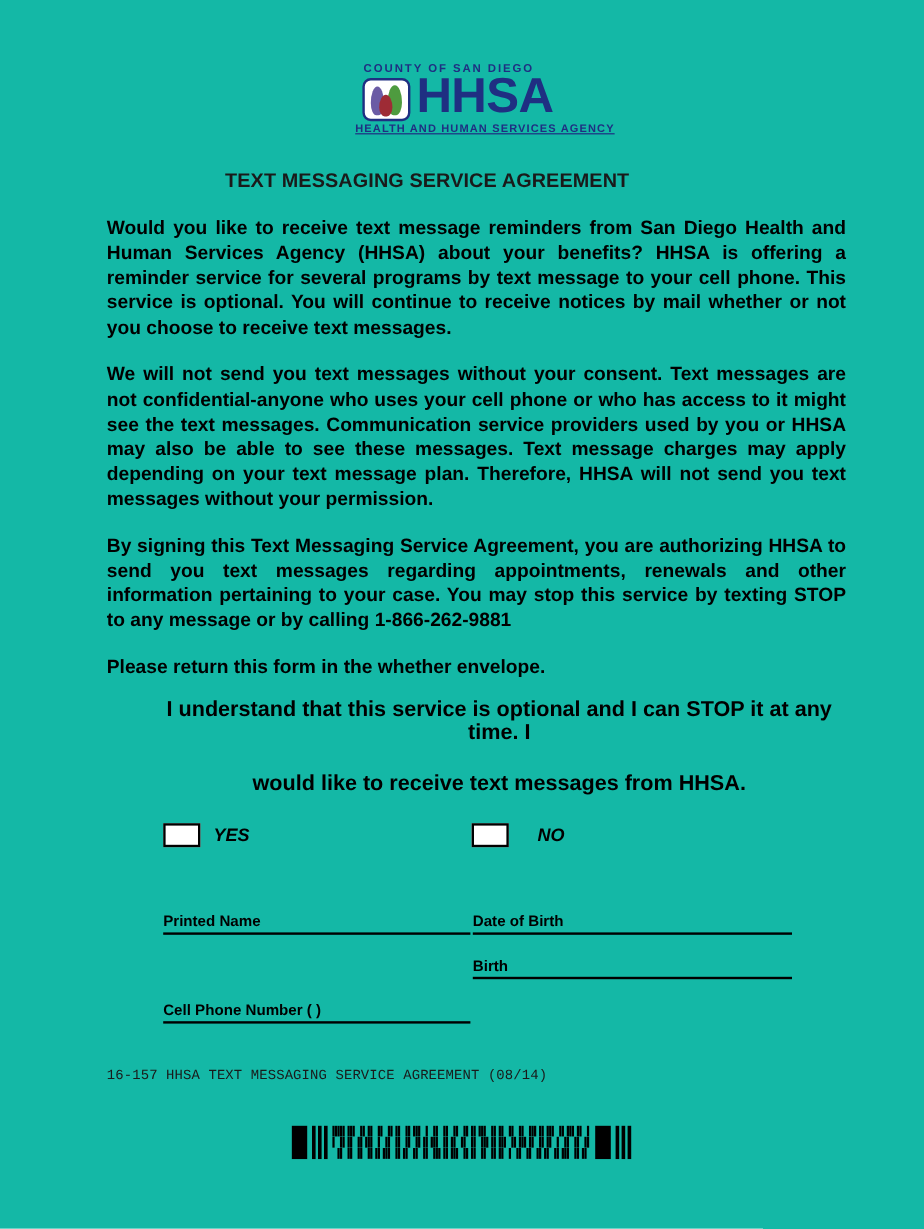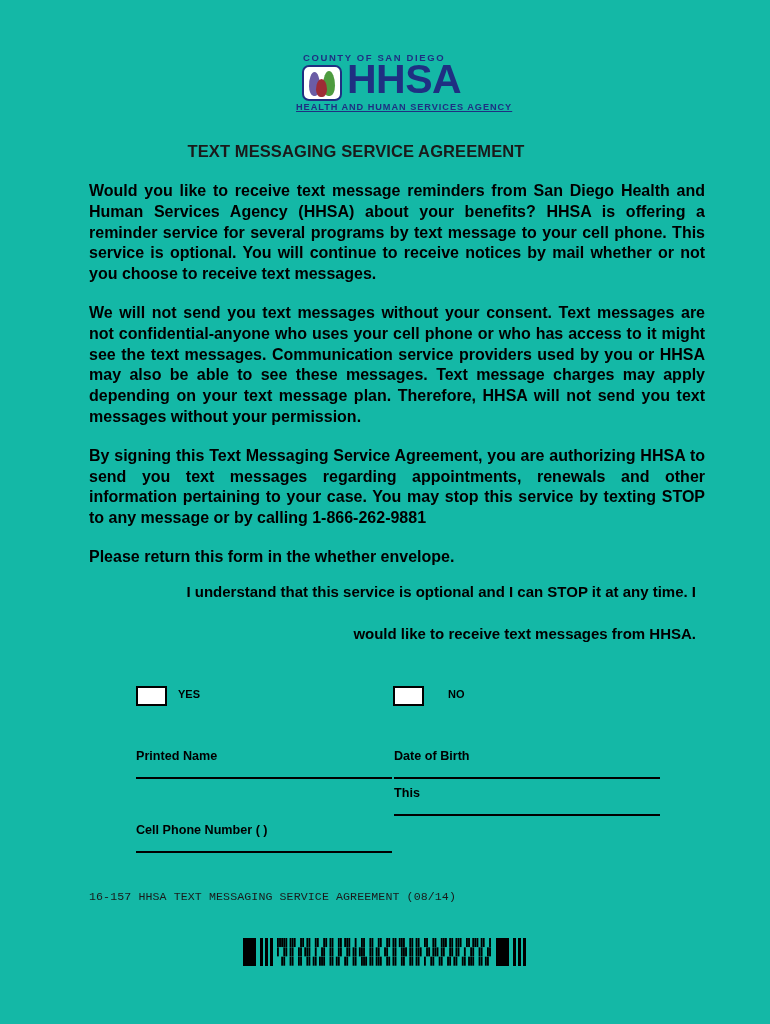--- a/index.html
+++ b/index.html
@@ -130,24 +130,24 @@
 
   
   .consent {
     position: absolute;
     left: 136px;
     top: 582px;
     width: 560px;
   }
   .consent p {
     margin: 0 0 23px 0;
-    font-size: 15px;
+    font-size: 18px;
     line-height: 19px;
     font-weight: bold;
-    text-align: right;
+    text-align: center;
   }
 
   
   .check-row {
     position: absolute;
     left: 0;
     top: 684px;
     width: 770px;
     height: 28px;
   }
@@ -156,23 +156,24 @@
     width: 31px;
     height: 20px;
     border: 2.6px solid #000000;
     box-sizing: border-box;
     background: #ffffff;
   }
   .cbox-yes { left: 136px; top: 2px; }
   .cbox-no  { left: 393px; top: 2px; }
   .cbox-label {
     position: absolute;
-    font-size: 11px;
+    font-size: 15px;
     font-weight: bold;
     top: 4px;
+    font-style: italic;
   }
   .lbl-yes { left: 178px; }
   .lbl-no  { left: 448px; }
 
   
   .fields {
     position: absolute;
     left: 136px;
     top: 742px;
     width: 524px;
@@ -184,21 +185,21 @@
   .field {
     position: absolute;
     bottom: 0;
     border-bottom: 2.1px solid #000000;
     height: 19px;
     box-sizing: border-box;
   }
   .field-label {
     position: absolute;
     left: 0;
-    bottom: 14px;
+    bottom: 2px;
     font-size: 12.6px;
     font-weight: bold;
     white-space: nowrap;
     line-height: 14px;
   }
   .f-left  { left: 0px;   width: 256px; }
   .f-right { left: 258px; width: 266px; }
 
   
   .footer-code {
@@ -265,21 +266,21 @@
       <div class="field f-left">
         <span class="field-label">Printed Name</span>
       </div>
       <div class="field f-right">
         <span class="field-label">Date of Birth</span>
       </div>
     </div>
 
     <div class="field-row">
       <div class="field f-right">
-        <span class="field-label">This</span>
+        <span class="field-label">Birth</span>
       </div>
     </div>
 
     <div class="field-row">
       <div class="field f-left">
         <span class="field-label">Cell Phone Number (    )</span>
       </div>
     </div>
 
   </div>

